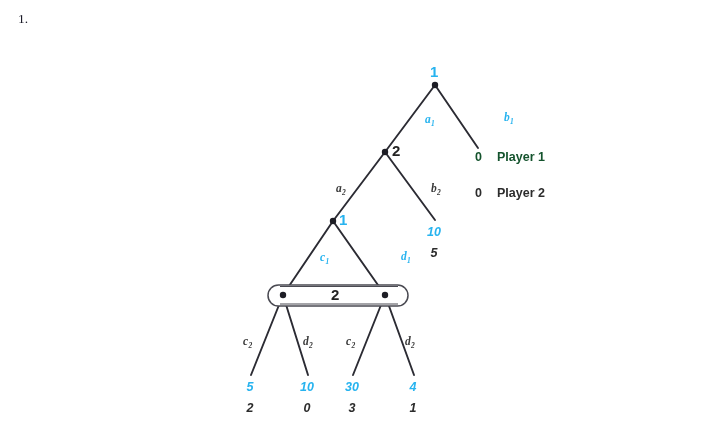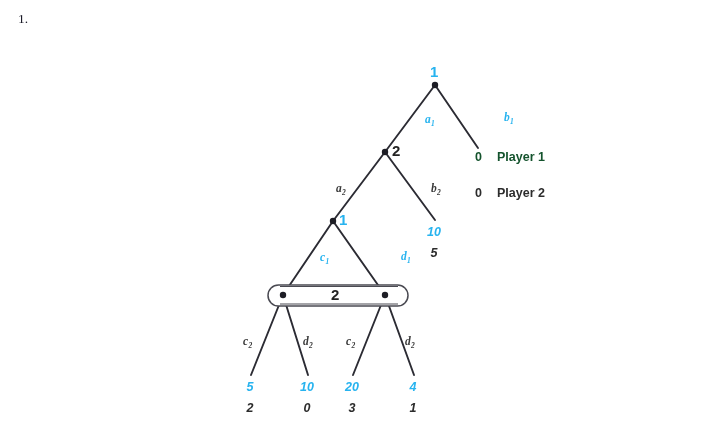--- a/index.html
+++ b/index.html
@@ -224,19 +224,19 @@
 
   <span class="lbl payoff p1" style="left:422px; top:186px; width:24px;">10</span>
   <span class="lbl payoff p2" style="left:422px; top:207px; width:24px;">5</span>
 
   <span class="lbl payoff p1" style="left:238px; top:341px; width:24px;">5</span>
   <span class="lbl payoff p2" style="left:238px; top:362px; width:24px;">2</span>
 
   <span class="lbl payoff p1" style="left:295px; top:341px; width:24px;">10</span>
   <span class="lbl payoff p2" style="left:295px; top:362px; width:24px;">0</span>
 
-  <span class="lbl payoff p1" style="left:340px; top:341px; width:24px;">20</span>
+  <span class="lbl payoff p1" style="left:340px; top:341px; width:24px;">30</span>
   <span class="lbl payoff p2" style="left:340px; top:362px; width:24px;">3</span>
 
   <span class="lbl payoff p1" style="left:401px; top:341px; width:24px;">4</span>
   <span class="lbl payoff p2" style="left:401px; top:362px; width:24px;">1</span>
 
 </div>
 
 </body></html>

